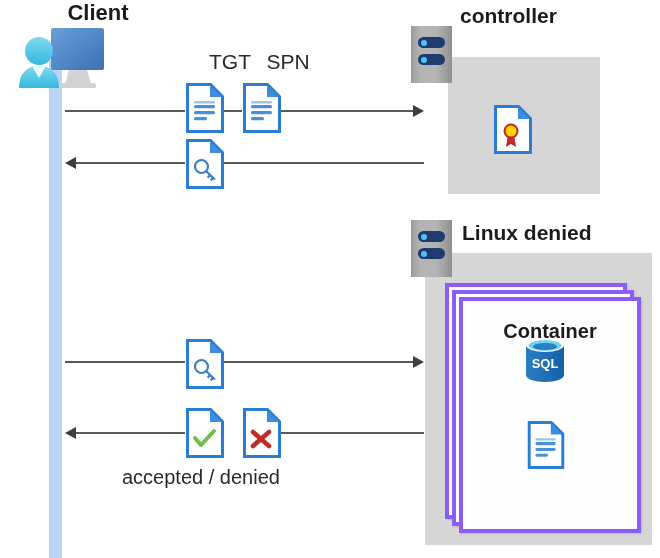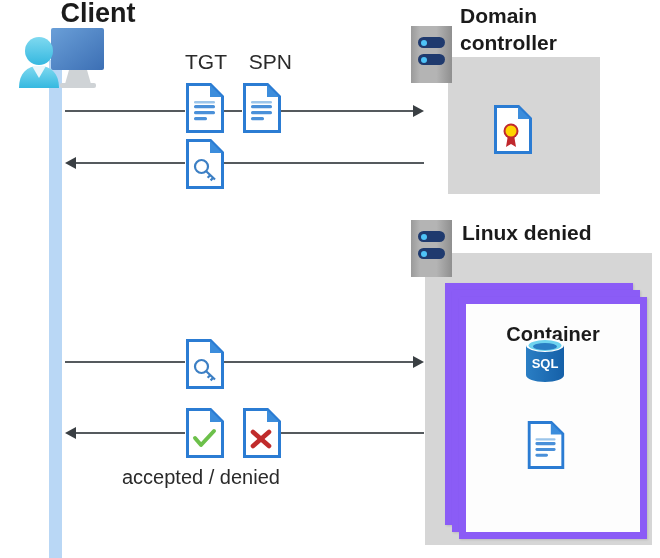--- a/index.html
+++ b/index.html
@@ -1,21 +1,21 @@
 <!DOCTYPE html>
 <html><head>
 <meta charset="utf-8">
 <style>
   html,body{margin:0;padding:0;background:#ffffff;}
   body{width:660px;height:558px;position:relative;overflow:hidden;
        font-family:"Liberation Sans","DejaVu Sans",sans-serif;color:#1a1a1a;}
   .abs{position:absolute;}
 
   
-  .title-bold{font-weight:bold;font-size:27px;color:#1b1b1b;line-height:26px;}
+  .title-bold{font-weight:bold;font-size:22px;color:#1b1b1b;line-height:26px;}
   #client-title{left:38px;top:0px;width:120px;text-align:center;}
   #dc-title{left:460px;top:2px;width:180px;font-weight:bold;font-size:21px;line-height:27px;color:#1b1b1b;}
   #linux-title{left:462px;top:220px;font-weight:bold;font-size:21px;color:#1b1b1b;}
   #container-title{left:0;top:19px;width:100%;text-align:center;font-weight:bold;font-size:20px;color:#1b1b1b;}
   #accepted-denied{left:122px;top:466px;width:228px;font-size:20px;color:#2a2a2a;}
 
   
   #lifeline{left:49px;top:60px;width:13px;height:498px;background:#b9d7f5;}
 
   
@@ -33,42 +33,42 @@
   #linux-box{left:425px;top:253px;width:227px;height:292px;}
 
   
   .rack{width:41px;height:57px;background:linear-gradient(90deg,#9a9a9a 0%,#b4b4b4 22%,#b4b4b4 62%,#8f8f8f 100%);}
   .rack .bar{position:absolute;left:7px;width:27px;height:11px;border-radius:6px;background:#1f3a6e;}
   .rack .bar::before{content:"";position:absolute;left:3px;top:2.5px;width:6px;height:6px;border-radius:50%;background:#4fc3f7;}
   #dc-rack{left:411px;top:26px;}
   #linux-rack{left:411px;top:220px;}
 
   
-  .card{background:#fdfdfd;border:7px solid #8b5cf6;box-shadow:1px 1px 2px rgba(0,0,0,.12);}
+  .card{background:#fdfdfd;border:4px solid #8b5cf6;box-shadow:1px 1px 2px rgba(0,0,0,.12);}
   #card3{left:445px;top:283px;width:174px;height:228px;}
   #card2{left:452px;top:290px;width:174px;height:228px;}
   #card1{left:459px;top:297px;width:174px;height:228px;}
 
   
   .doc{width:38px;height:50px;}
 
   
   #sql-icon{left:524px;top:337px;width:42px;height:46px;}
   #keytab-icon{left:527px;top:421px;width:38px;height:48px;}
   #cert-icon{left:494px;top:105px;width:38px;height:49px;}
   #tgt-icon{left:186px;top:83px;}
   #spn-icon{left:243px;top:83px;}
   #key-icon-1{left:186px;top:139px;}
   #key-icon-2{left:186px;top:339px;}
   #check-icon{left:186px;top:408px;}
   #x-icon{left:243px;top:408px;}
 
-  .lbl-small{font-size:21px;color:#2a2a2a;}
+  .lbl-small{font-size:21px;color:#2a2a2a;margin-left:24px;}
   #tgt-label{left:180px;top:50px;width:52px;text-align:center;}
-  #spn-label{left:236px;top:50px;width:56px;text-align:right;}
+  #spn-label{left:236px;top:50px;width:56px;text-align:center;}
 </style>
 </head>
 <body>
 
 <div class="abs title-bold" id="client-title">Client</div>
 
 <div class="abs" id="lifeline"></div>
 
 <div class="abs" id="client-icon">
   <svg width="110" height="68" viewBox="0 0 110 68">
@@ -136,21 +136,20 @@
     <g stroke="#3c7fc4" stroke-width="2.2" fill="none">
       <circle cx="15.5" cy="27.5" r="6.5"></circle>
       <path d="M20.2 32.2 L29 40.5"></path>
       <path d="M24.2 36.2 l-2.6 2.6"></path>
       <path d="M27 39 l-2.4 2.4"></path>
     </g>
   </svg>
 </div>
 
 <div class="abs title-bold" id="dc-title">
-  <div>Domain</div>
   <div>controller</div>
 </div>
 
 <div class="abs gray-box" id="dc-box"></div>
 
 <div class="abs rack" id="dc-rack">
   <div class="bar" style="top:11px;"></div>
   <div class="bar" style="top:28px;"></div>
 </div>
 

